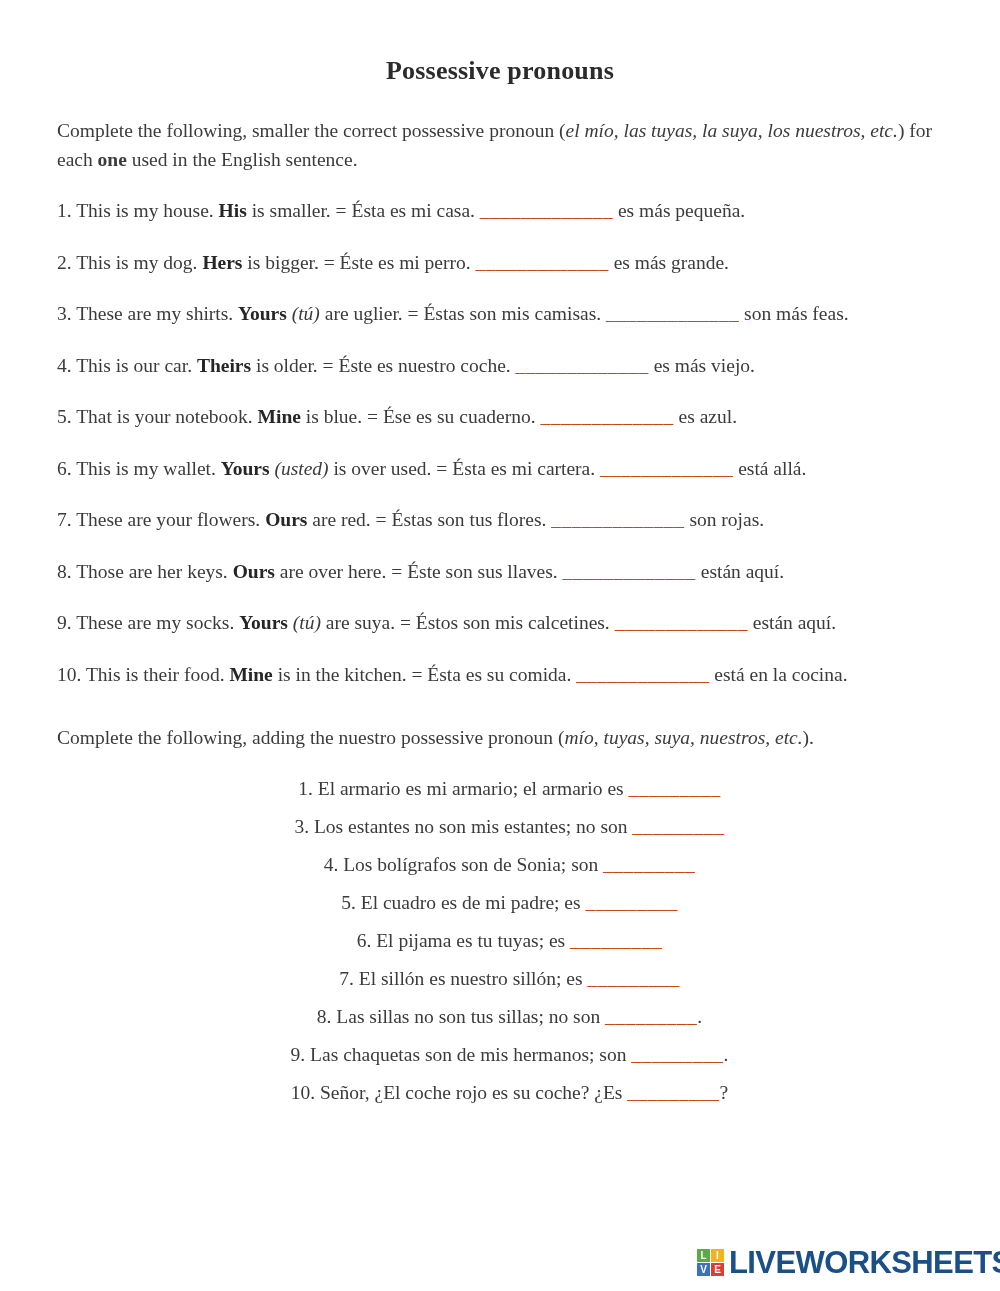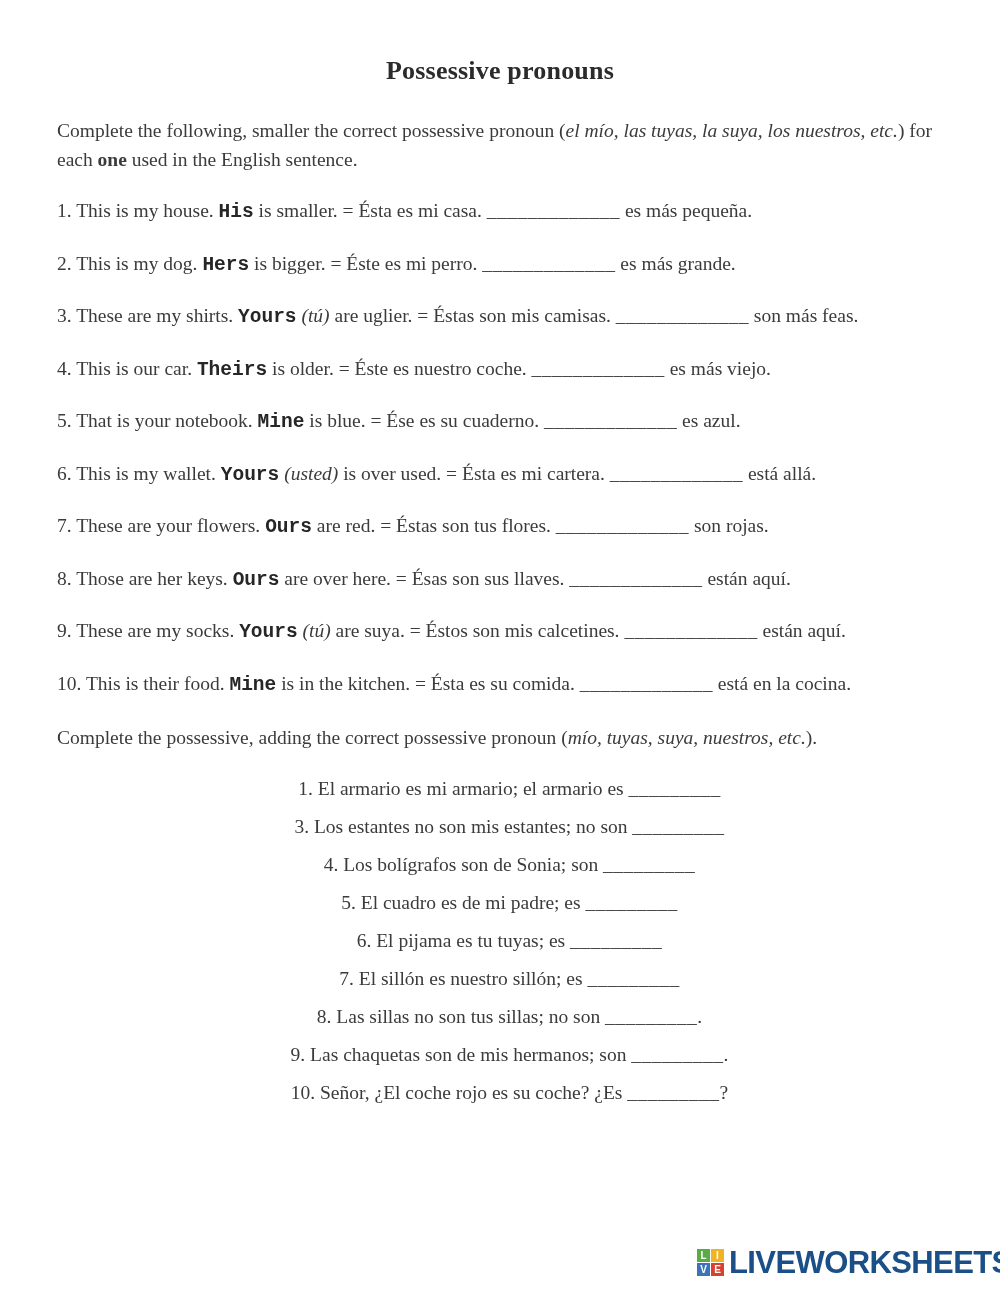--- a/index.html
+++ b/index.html
@@ -52,26 +52,26 @@
   #section-2-list { top: 775px; }
 
   .item {
     font-size: 19.5px;
     color: #3b3b3b;
     white-space: nowrap;
   }
   #section-1-list .item { margin-bottom: 25.5px; line-height: 26px; }
   #section-2-list .item { margin-bottom: 11px; line-height: 27px; text-align: center; }
 
-  .item b { font-weight: bold; color: #262626; font-family: Liberation Mono, monospace; }
+  .item b { font-weight: bold; color: #262626; }
   .item i, .instructions i { font-style: italic; }
 
   .blank {
     letter-spacing: 0.5px;
-    color: #404040;
+    color: #c2410c;
   }
 
   .logo {
     position: absolute;
     left: 697px;
     top: 1247px;
     display: flex;
     align-items: center;
     gap: 5px;
   }
@@ -112,27 +112,27 @@
   </div>
 
   <div class="section-list" id="section-1-list">
       <div class="item"><span>1.</span><span> This is my house. </span><b>His</b><span> is smaller. = </span><span>Ésta es mi casa. </span><span class="blank">_____________</span><span> es más pequeña.</span></div>
       <div class="item"><span>2.</span><span> This is my dog. </span><b>Hers</b><span> is bigger. = </span><span>Éste es mi perro. </span><span class="blank">_____________</span><span> es más grande.</span></div>
       <div class="item"><span>3.</span><span> These are my shirts. </span><b>Yours</b> <i>(tú)</i><span> are uglier. = </span><span>Éstas son mis camisas. </span><span class="blank">_____________</span><span> son más feas.</span></div>
       <div class="item"><span>4.</span><span> This is our car. </span><b>Theirs</b><span> is older. = </span><span>Éste es nuestro coche. </span><span class="blank">_____________</span><span> es más viejo.</span></div>
       <div class="item"><span>5.</span><span> That is your notebook. </span><b>Mine</b><span> is blue. = </span><span>Ése es su cuaderno. </span><span class="blank">_____________</span><span> es azul.</span></div>
       <div class="item"><span>6.</span><span> This is my wallet. </span><b>Yours</b> <i>(usted)</i><span> is over used. = </span><span>Ésta es mi cartera. </span><span class="blank">_____________</span><span> está allá.</span></div>
       <div class="item"><span>7.</span><span> These are your flowers. </span><b>Ours</b><span> are red. = </span><span>Éstas son tus flores. </span><span class="blank">_____________</span><span> son rojas.</span></div>
-      <div class="item"><span>8.</span><span> Those are her keys. </span><b>Ours</b><span> are over here. = </span><span>Ésas son sus llaves. </span><span class="blank">_____________</span><span> están aquí.</span></div>
+      <div class="item"><span>8.</span><span> Those are her keys. </span><b>Ours</b><span> are over here. = </span><span>Éste son sus llaves. </span><span class="blank">_____________</span><span> están aquí.</span></div>
       <div class="item"><span>9.</span><span> These are my socks. </span><b>Yours</b> <i>(tú)</i><span> are suya. = </span><span>Éstos son mis calcetines. </span><span class="blank">_____________</span><span> están aquí.</span></div>
       <div class="item"><span>10.</span><span> This is their food. </span><b>Mine</b><span> is in the kitchen. = </span><span>Ésta es su comida. </span><span class="blank">_____________</span><span> está en la cocina.</span></div>
     </div>
 
   <div class="instructions" id="instructions-2">
-    <span>Complete the possessive, adding the correct possessive pronoun (</span><i>mío, tuyas, suya, nuestros, etc.</i><span>).</span>
+    <span>Complete the following, adding the nuestro possessive pronoun (</span><i>mío, tuyas, suya, nuestros, etc.</i><span>).</span>
   </div>
 
   <div class="section-list" id="section-2-list">
       <div class="item"><span>1.</span><span> El armario es mi armario; el armario es </span><span class="blank">_________</span></div>
       <div class="item"><span>3.</span><span> Los estantes no son mis estantes; no son </span><span class="blank">_________</span></div>
       <div class="item"><span>4.</span><span> Los bolígrafos son de Sonia; son </span><span class="blank">_________</span></div>
       <div class="item"><span>5.</span><span> El cuadro es de mi padre; es </span><span class="blank">_________</span></div>
       <div class="item"><span>6.</span><span> El pijama es tu tuyas; es </span><span class="blank">_________</span></div>
       <div class="item"><span>7.</span><span> El sillón es nuestro sillón; es </span><span class="blank">_________</span></div>
       <div class="item"><span>8.</span><span> Las sillas no son tus sillas; no son </span><span class="blank">_________</span><span>.</span></div>

